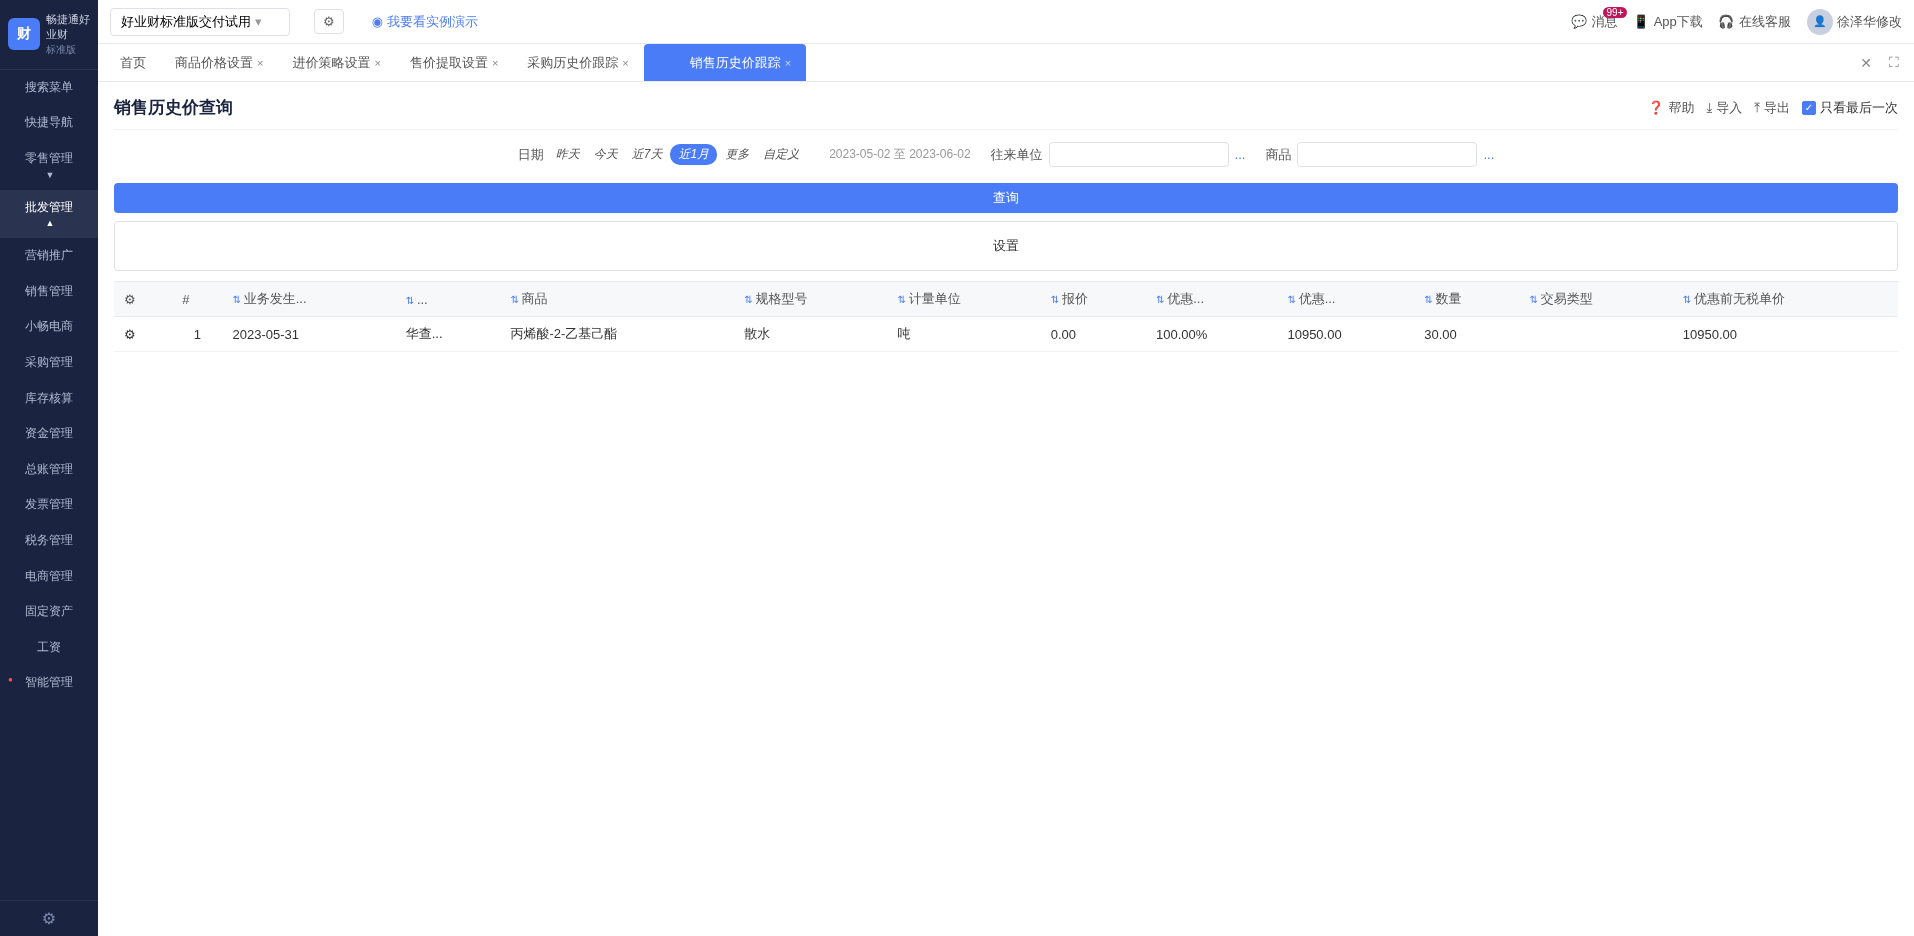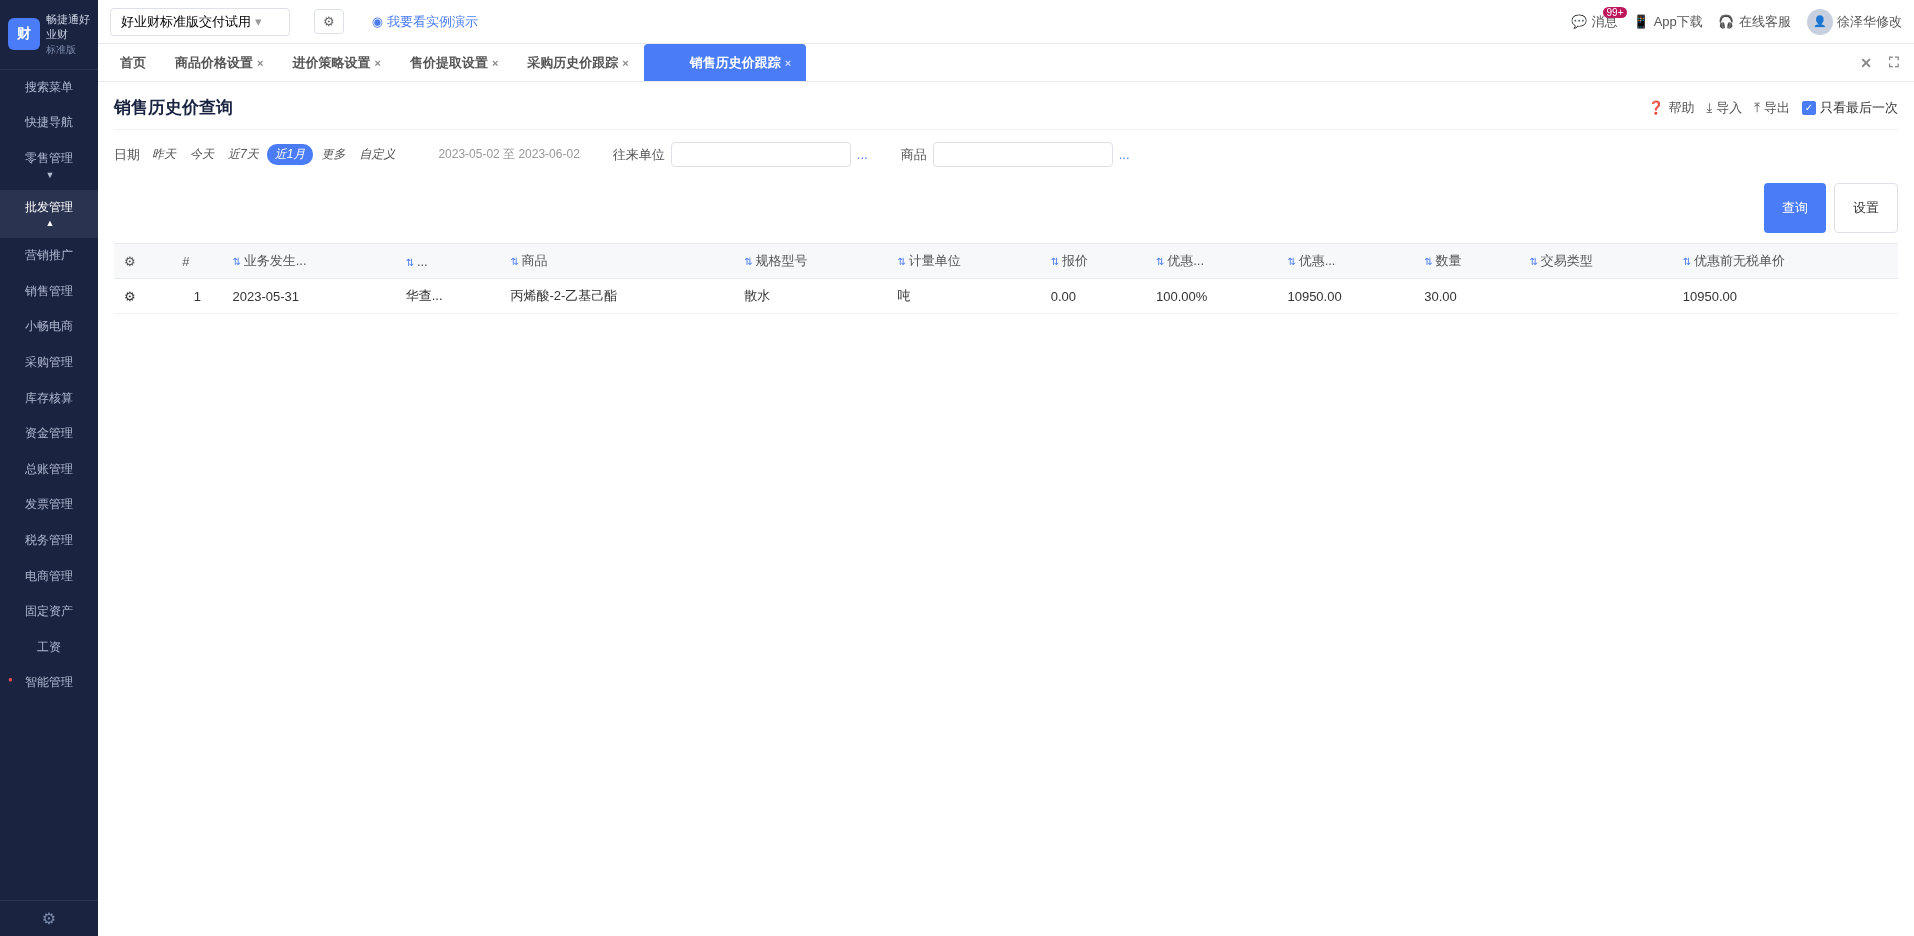--- a/index.html
+++ b/index.html
@@ -133,21 +133,20 @@
     
     .tabs-bar {
       background: #fff;
       display: flex;
       align-items: center;
       border-bottom: 1px solid #e8eaed;
       padding: 0 8px;
       flex-shrink: 0;
       height: 38px;
       overflow-x: auto;
-      font-weight: bold;
     }
     .tabs-bar::-webkit-scrollbar { height: 0; }
     .tab {
       display: flex; align-items: center; gap: 4px;
       padding: 0 14px;
       height: 38px;
       font-size: 13px;
       cursor: pointer;
       color: #555;
       white-space: nowrap;
@@ -203,22 +202,23 @@
       width: 14px; height: 14px; border: 1px solid #4a7cf7;
       background: #4a7cf7; display: flex; align-items: center; justify-content: center;
       border-radius: 2px;
     }
     .checkbox-check { color: white; font-size: 10px; }
 
     
     .filter-row {
       display: flex; align-items: center;
       padding: 12px 0 10px;
-      gap: 33px;
+      gap: 20px;
       flex-wrap: wrap;
+      justify-content: center;
     }
     .filter-group { display: flex; align-items: center; gap: 6px; }
     .filter-label { color: #555; font-size: 13px; }
     .date-btn {
       padding: 2px 6px;
       border-radius: 3px;
       font-size: 12px;
       cursor: pointer;
       color: #555;
     }
@@ -235,20 +235,21 @@
       padding: 4px 8px; font-size: 13px;
       width: 180px; color: #333;
       outline: none;
     }
     .filter-dots { color: #4a7cf7; cursor: pointer; font-size: 13px; }
 
     
     .action-row {
       display: flex; justify-content: flex-end; gap: 8px;
       padding: 6px 0 10px;
+      flex-direction: column;
     }
     .btn-primary {
       background: #4a7cf7;
       color: white;
       border: none;
       border-radius: 4px;
       padding: 6px 18px;
       font-size: 13px;
       cursor: pointer;
     }

